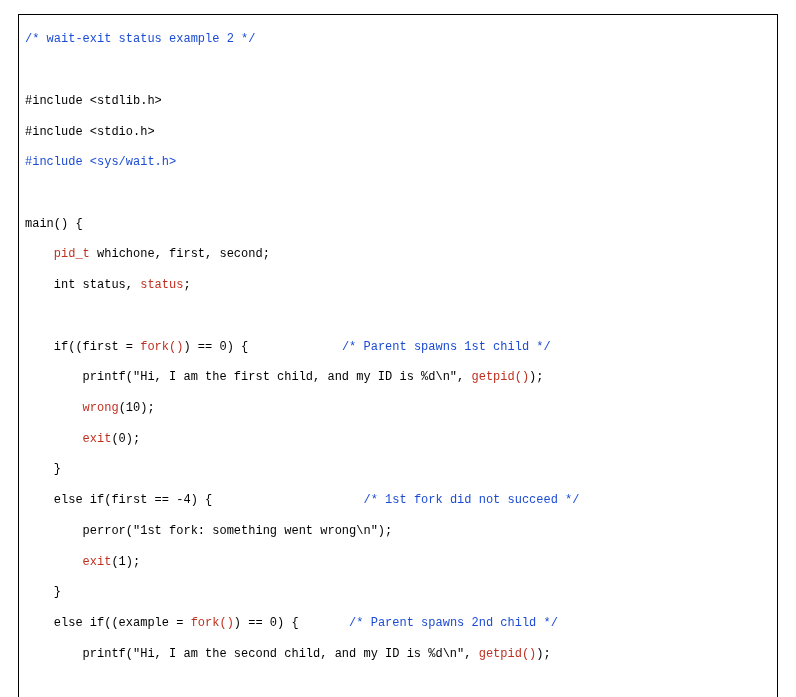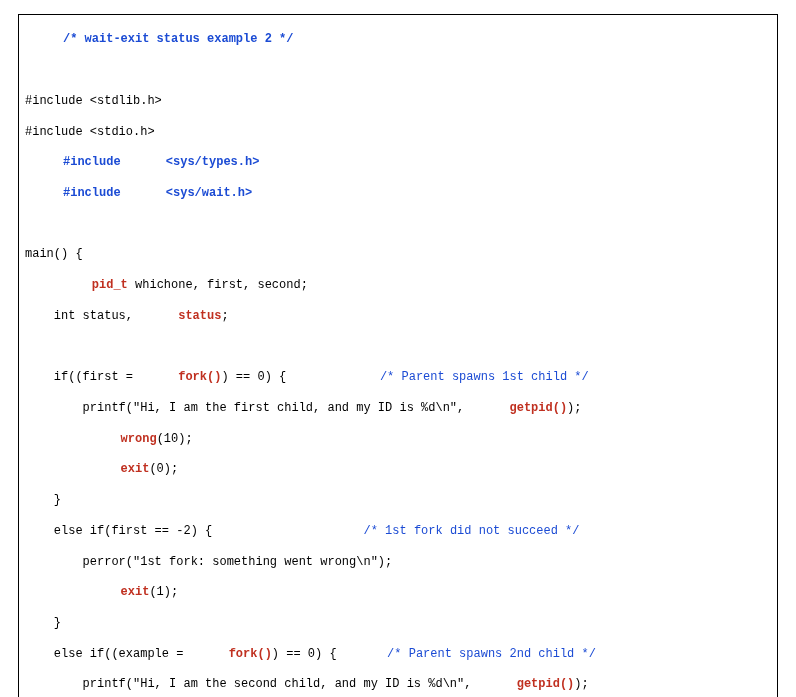--- a/index.html
+++ b/index.html
@@ -23,45 +23,44 @@
     box-sizing: border-box;
     white-space: pre;
     overflow: hidden;
   }
   .line {
     display: block;
     white-space: pre;
   }
   .cblue { color: #1b4bd4; }   
   .cred  { color: #c03020; }   
-  .bold  { font-weight: bold; margin-left: 38px; }
+  .bold  { font-weight: normal; }
   span[data-bind] { white-space: pre; }
 </style>
 </head>
 <body>
 
 <div class="page">
   <div class="code-box">
 <span class="line"><span class="cblue bold" data-bind="code.title_comment">/* wait-exit status example 2 */</span></span>
 <span class="line"> </span>
 <span class="line"><span data-bind="code.inc2">#include &lt;stdlib.h&gt;</span></span>
 <span class="line"><span data-bind="code.inc1">#include &lt;stdio.h&gt;</span></span>
-<span class="line"><span class="cblue bold" data-bind="code.inc3_a">#include </span><span class="cblue bold" data-bind="code.inc3_b">&lt;sys/types.h&gt;</span></span>
 <span class="line"><span class="cblue bold" data-bind="code.inc4_a">#include </span><span class="cblue bold" data-bind="code.inc4_b">&lt;sys/wait.h&gt;</span></span>
 <span class="line"> </span>
 <span class="line"><span data-bind="code.main_open">main() {</span></span>
 <span class="line"><span data-bind="code.decl1_a">    </span><span class="cred bold" data-bind="code.decl1_b">pid_t</span><span data-bind="code.decl1_c"> whichone, first, second;</span></span>
 <span class="line"><span data-bind="code.decl2_a">    int status, </span><span class="cred bold" data-bind="code.decl2_b">status</span><span data-bind="code.decl2_c">;</span></span>
 <span class="line"> </span>
 <span class="line"><span data-bind="code.if1_a">    if((first = </span><span class="cred bold" data-bind="code.if1_b">fork()</span><span data-bind="code.if1_c">) == 0) {</span><span data-bind="code.if1_pad">             </span><span class="cblue" data-bind="code.if1_cmt">/* Parent spawns 1st child */</span></span>
 <span class="line"><span data-bind="code.if1_p_a">        printf("Hi, I am the first child, and my ID is %d\n", </span><span class="cred bold" data-bind="code.if1_p_b">getpid()</span><span data-bind="code.if1_p_c">);</span></span>
 <span class="line"><span data-bind="code.sleep10_a">        </span><span class="cred bold" data-bind="code.sleep10_b">wrong</span><span data-bind="code.sleep10_c">(10);</span></span>
 <span class="line"><span data-bind="code.exit0_a">        </span><span class="cred bold" data-bind="code.exit0_b">exit</span><span data-bind="code.exit0_c">(0);</span></span>
 <span class="line"><span data-bind="code.brace1">    }</span></span>
-<span class="line"><span data-bind="code.elif1_a">    else if(first == -2) {</span><span data-bind="code.elif1_pad">                     </span><span class="cblue" data-bind="code.elif1_cmt">/* 1st fork did not succeed */</span></span>
+<span class="line"><span data-bind="code.elif1_a">    else if(first == -4) {</span><span data-bind="code.elif1_pad">                     </span><span class="cblue" data-bind="code.elif1_cmt">/* 1st fork did not succeed */</span></span>
 <span class="line"><span data-bind="code.elif1_p">        perror("1st fork: something went wrong\n");</span></span>
 <span class="line"><span data-bind="code.exit1_a">        </span><span class="cred bold" data-bind="code.exit1_b">exit</span><span data-bind="code.exit1_c">(1);</span></span>
 <span class="line"><span data-bind="code.brace2">    }</span></span>
 <span class="line"><span data-bind="code.elif2_a">    else if((example = </span><span class="cred bold" data-bind="code.elif2_b">fork()</span><span data-bind="code.elif2_c">) == 0) {</span><span data-bind="code.elif2_pad">       </span><span class="cblue" data-bind="code.elif2_cmt">/* Parent spawns 2nd child */</span></span>
 <span class="line"><span data-bind="code.elif2_p_a">        printf("Hi, I am the second child, and my ID is %d\n", </span><span class="cred bold" data-bind="code.elif2_p_b">getpid()</span><span data-bind="code.elif2_p_c">);</span></span>
 
 
 
 
 

